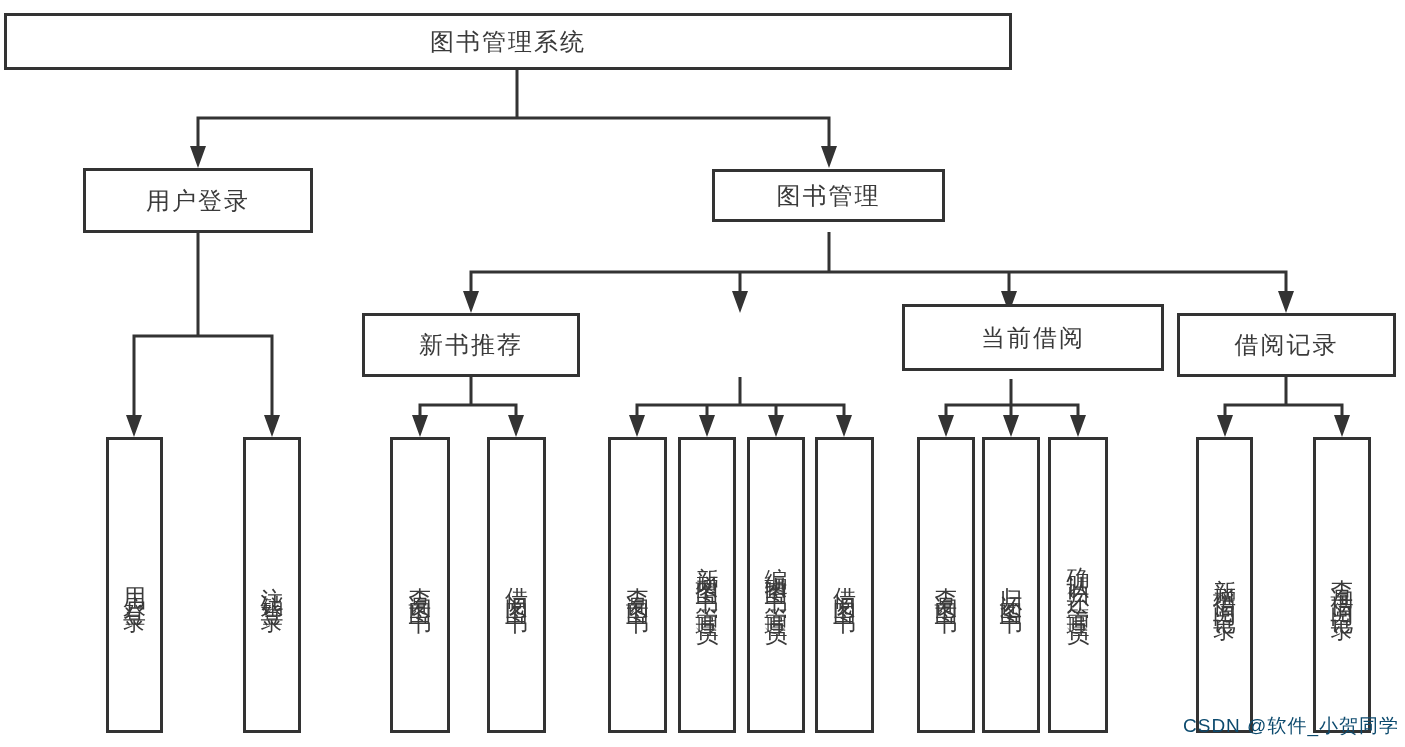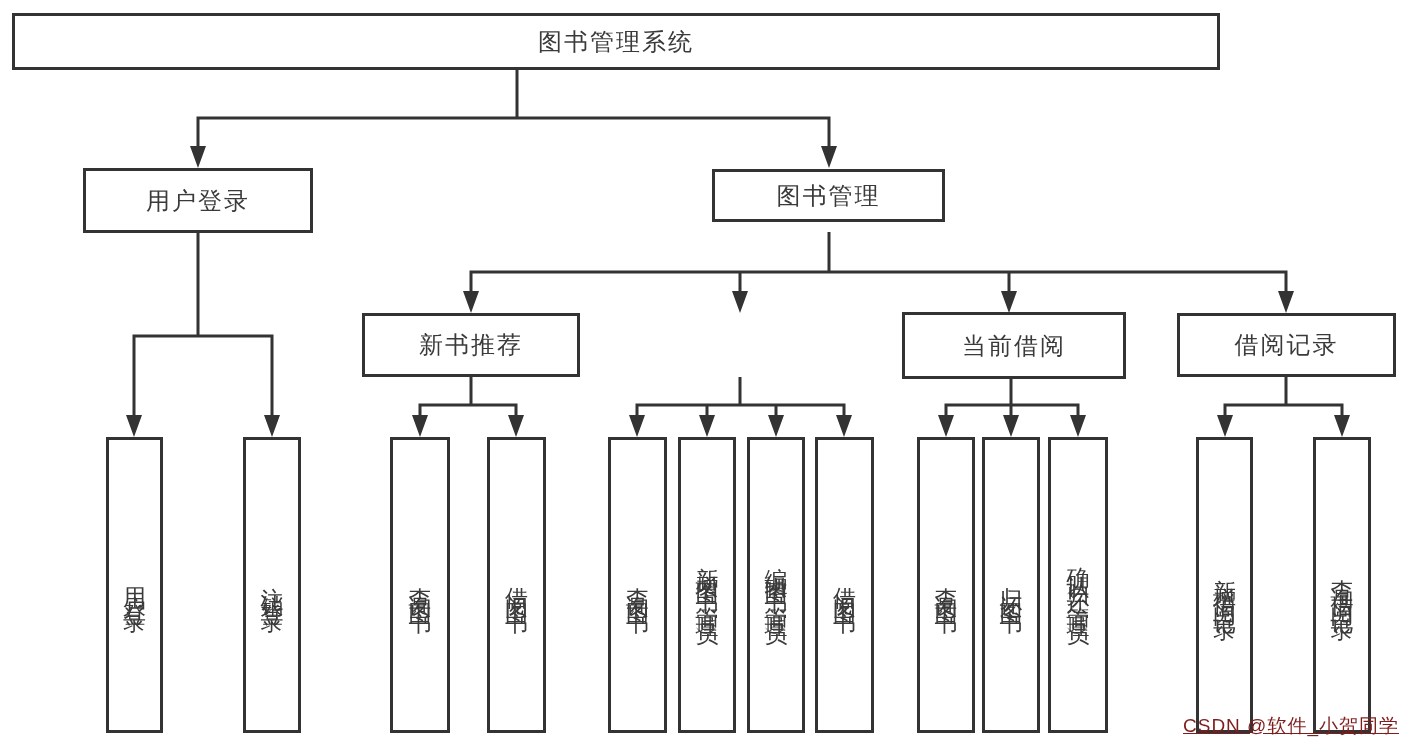--- a/index.html
+++ b/index.html
@@ -14,21 +14,21 @@
   }
   .label-h{
     font-size:24px;letter-spacing:2px;color:#3a3a3a;line-height:1;white-space:nowrap;
   }
   .label-v{
     writing-mode:vertical-rl;text-orientation:mixed;
     font-size:23px;letter-spacing:8px;color:#3a3a3a;line-height:1;
   }
   .watermark{
     position:absolute;left:1183px;top:713px;z-index:6;
-    font-size:19px;color:#7f1d1d;letter-spacing:1px;white-space:nowrap;text-decoration:underline;
+    font-size:19px;color:#0c4a6e;letter-spacing:1px;white-space:nowrap;
   }
 </style>
 </head>
 <body>
 
 <div class="stage">
 
   <svg class="connectors" viewBox="0 0 1405 747" xmlns="http://www.w3.org/2000/svg">
     <g stroke="#333333" stroke-width="3" fill="none">
       <path d="M517,70 V118 M198,148 V118 H829 V148"></path>
@@ -44,35 +44,35 @@
              M1001,291 L1017,291 L1009,313 Z M1278,291 L1294,291 L1286,313 Z
              M126,415 L142,415 L134,437 Z M264,415 L280,415 L272,437 Z
              M412,415 L428,415 L420,437 Z M508,415 L524,415 L516,437 Z
              M629,415 L645,415 L637,437 Z M699,415 L715,415 L707,437 Z
              M768,415 L784,415 L776,437 Z M836,415 L852,415 L844,437 Z
              M938,415 L954,415 L946,437 Z M1003,415 L1019,415 L1011,437 Z
              M1070,415 L1086,415 L1078,437 Z M1217,415 L1233,415 L1225,437 Z
              M1334,415 L1350,415 L1342,437 Z"></path>
   </svg>
 
-  <div class="box" style="left:12px;top:13px;width:1208px;height:57px">
+  <div class="box" style="left:4px;top:13px;width:1008px;height:57px">
     <span class="label-h">图书管理系统</span>
   </div>
 
   <div class="box" style="left:83px;top:168px;width:230px;height:65px">
     <span class="label-h">用户登录</span>
   </div>
   <div class="box" style="left:712px;top:169px;width:233px;height:53px">
     <span class="label-h">图书管理</span>
   </div>
 
   <div class="box" style="left:362px;top:313px;width:218px;height:64px">
     <span class="label-h">新书推荐</span>
   </div>
-  <div class="box" style="left:902px;top:312px;width:224px;height:67px">
+  <div class="box" style="left:902px;top:304px;width:262px;height:67px">
     <span class="label-h">当前借阅</span>
   </div>
   <div class="box" style="left:1177px;top:313px;width:219px;height:64px">
     <span class="label-h">借阅记录</span>
   </div>
 
   <div class="box" style="left:106px;top:437px;width:57px;height:296px">
     <span class="label-v">用户登录</span>
   </div>
   <div class="box" style="left:243px;top:437px;width:58px;height:296px">

